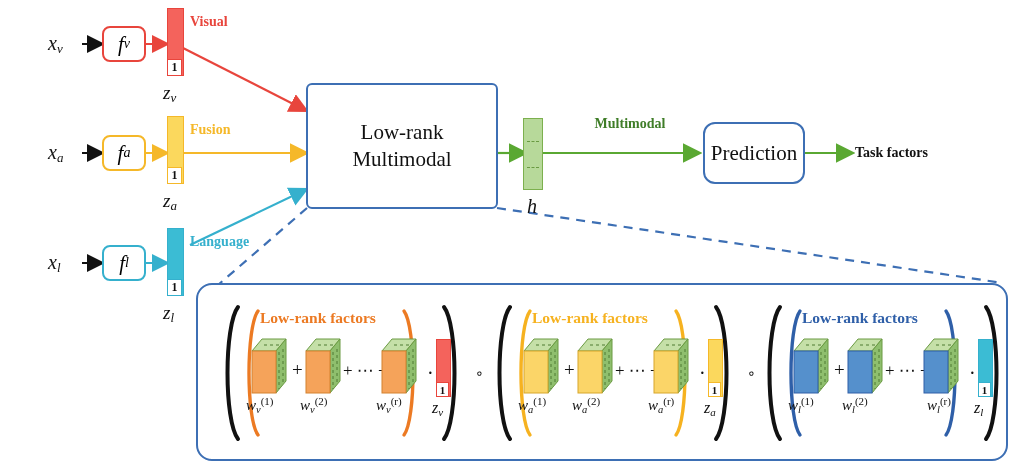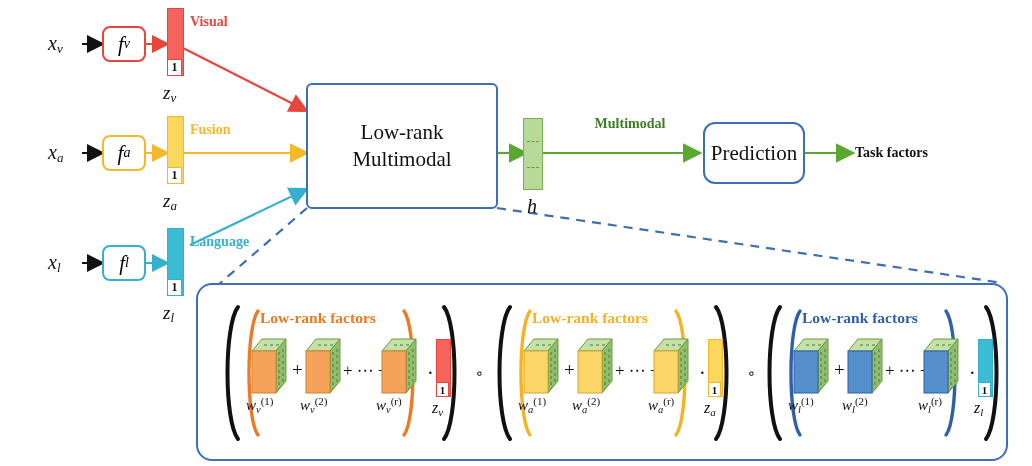--- a/index.html
+++ b/index.html
@@ -379,21 +379,21 @@
     <div class="cube" style="left:166px;top:48px;">
       <svg style="left:0;top:0;width:34px;height:54px;" viewBox="0 0 34 54">
         <polygon points="0,12 10,0 34,0 24,12" fill="#c5e0a8" stroke="#6a9a42" stroke-width="1"></polygon>
         <polygon points="24,12 34,0 34,42 24,54" fill="#8fbf6e" stroke="#6a9a42" stroke-width="1"></polygon>
         <rect x="0" y="12" width="24" height="42" fill="#5590cc" stroke="#2f5fa8" stroke-width="1"></rect>
         <line x1="27" y1="13" x2="27" y2="50" stroke="#4f7a33" stroke-width="1" stroke-dasharray="3 3"></line>
         <line x1="31" y1="10" x2="31" y2="46" stroke="#4f7a33" stroke-width="1" stroke-dasharray="3 3"></line>
         <line x1="12" y1="6" x2="30" y2="6" stroke="#4f7a33" stroke-width="1" stroke-dasharray="3 3"></line>
       </svg>
     </div>
-    <div class="wlabel" style="left:160px;top:104px;">
+    <div class="wlabel" style="left:169px;top:104px;">
       <span>w</span><span class="sub">l</span><span class="sup">(r)</span>
     </div>
 
     <div class="opdot" style="left:211px;top:72px;">·</div>
 
     <div class="zbar" style="left:220px;top:48px;width:15px;height:58px;background:#3bbcd4;border-color:#35b0cd;">
       <div class="one" style="border-color:#35b0cd;height:15px;font-size:11px;">1</div>
     </div>
     <div class="zcap" style="left:216px;top:108px;font-size:16px;">
       <span>z</span><span class="sub" style="font-size:11px;">l</span>

